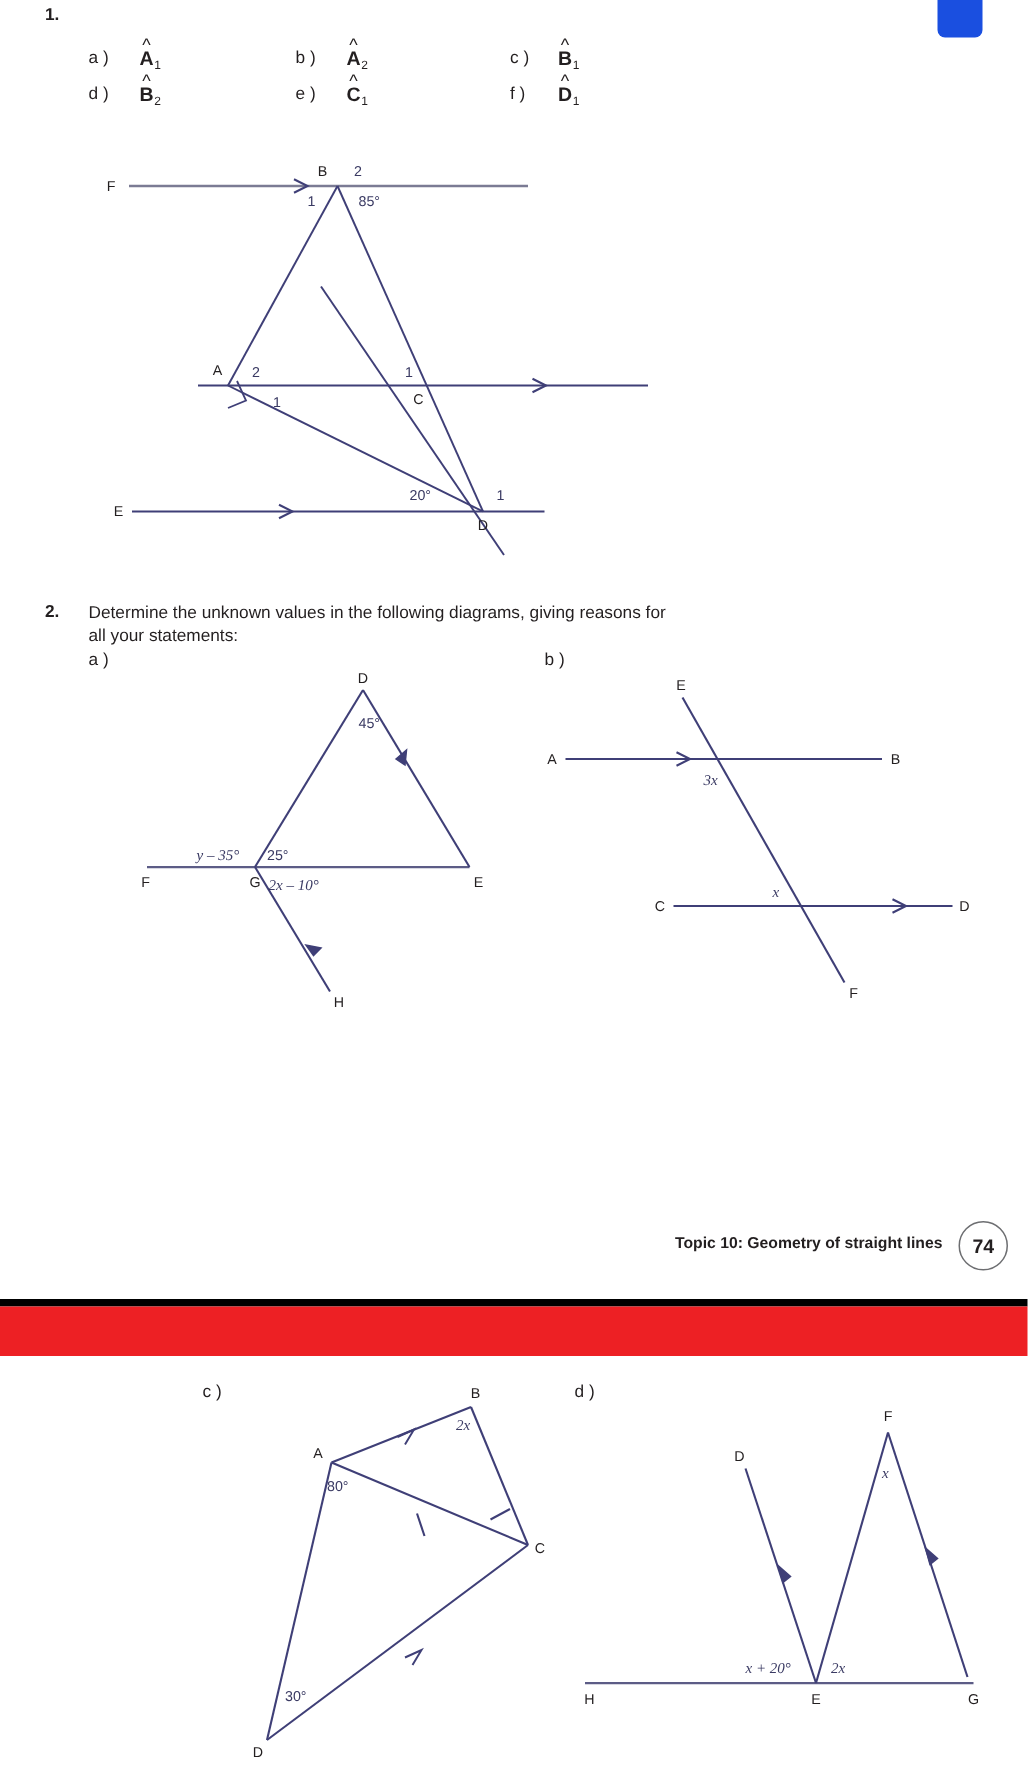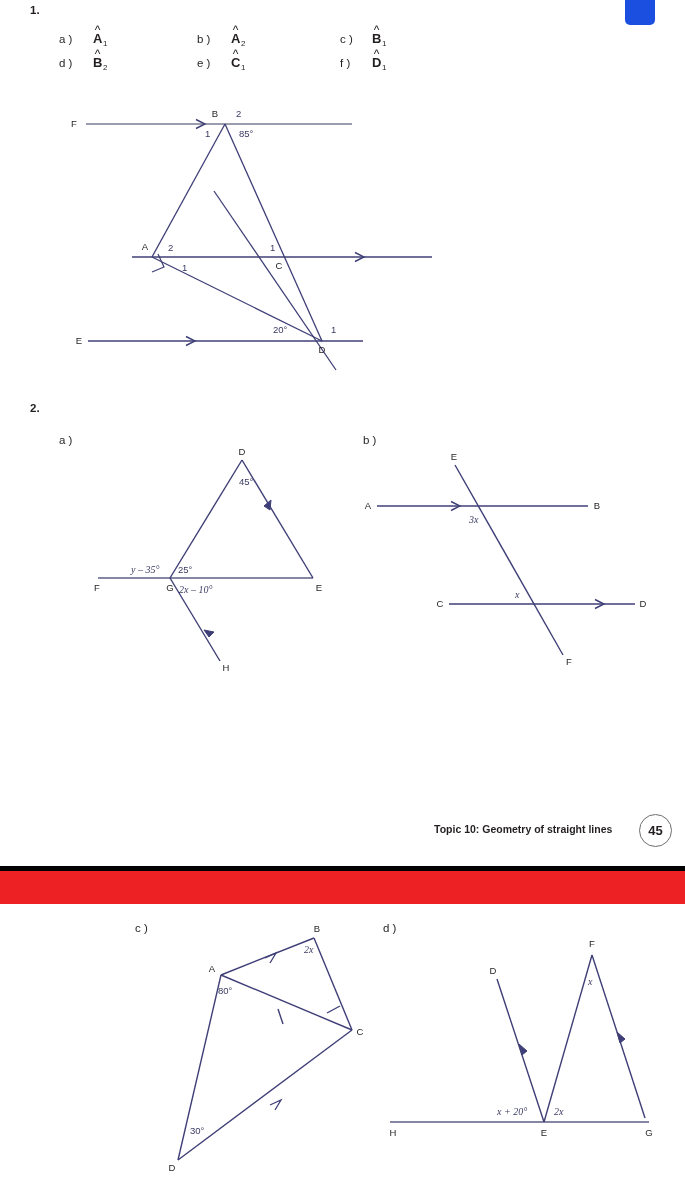--- a/index.html
+++ b/index.html
@@ -86,20 +86,21 @@
     font-size: 10px;
     fill: #3a3a63;
   }
   
   .footer-text {
     position: absolute;
     font-size: 10.5px;
     font-weight: bold;
     color: #231f20;
     white-space: nowrap;
+    margin-left: 16px;
   }
   .pagebubble {
     position: absolute;
     width: 31px;
     height: 31px;
     border: 1.2px solid #6d6e71;
     border-radius: 50%;
     display: flex;
     align-items: center;
     justify-content: center;
@@ -196,20 +197,22 @@
       <text class="dval" x="239" y="42">85°</text>
       <text class="dval" x="168" y="156">2</text>
       <text class="dval" x="182" y="176">1</text>
       <text class="dval" x="270" y="156">1</text>
       <text class="dval" x="273" y="238">20°</text>
       <text class="dval" x="331" y="238">1</text>
     </svg>
   </div>
 
   <div class="qnum" style="left:30px; top:402px;">2.</div>
+  <div class="qtext" style="left:59px; top:402px; width:450px;">Determine the unknown values in the following diagrams, giving reasons for
+all your statements:</div>
 
   <div class="sublabel" style="left:59px; top:434px;">a )</div>
   <div class="sublabel" style="left:363px; top:434px;">b )</div>
 
   <div class="diagram" style="left:85px; top:445px; width:260px; height:235px;">
     <svg width="260" height="235" viewBox="0 0 260 235">
 
       <line x1="13" y1="133" x2="228" y2="133" stroke="#5c5c86" stroke-width="1.5"></line>
 
       <line x1="85" y1="133" x2="157" y2="15" stroke="#3f3f77" stroke-width="1.4"></line>
@@ -251,21 +254,21 @@
       <text class="dlabel" x="85" y="162" text-anchor="middle">C</text>
       <text class="dlabel" x="288" y="162" text-anchor="middle">D</text>
       <text class="dlabel" x="214" y="220" text-anchor="middle">F</text>
 
       <text class="dval-i" x="114" y="78">3x</text>
       <text class="dval-i" x="160" y="153">x</text>
     </svg>
   </div>
 
   <div class="footer-text" style="left:434px; top:823px;">Topic 10: Geometry of straight lines</div>
-  <div class="pagebubble" style="left:639px; top:814px;">45</div>
+  <div class="pagebubble" style="left:639px; top:814px;">74</div>
 
   <div class="blackbar" style="top:866px; height:5px; background:#000000;"></div>
   <div class="redbar" style="top:871px; height:33px; background:#ed2024;"></div>
 
   <div class="sublabel" style="left:135px; top:922px;">c )</div>
   <div class="sublabel" style="left:383px; top:922px;">d )</div>
 
   <div class="diagram" style="left:120px; top:915px; width:260px; height:275px;">
     <svg width="260" height="275" viewBox="0 0 260 275">
 

